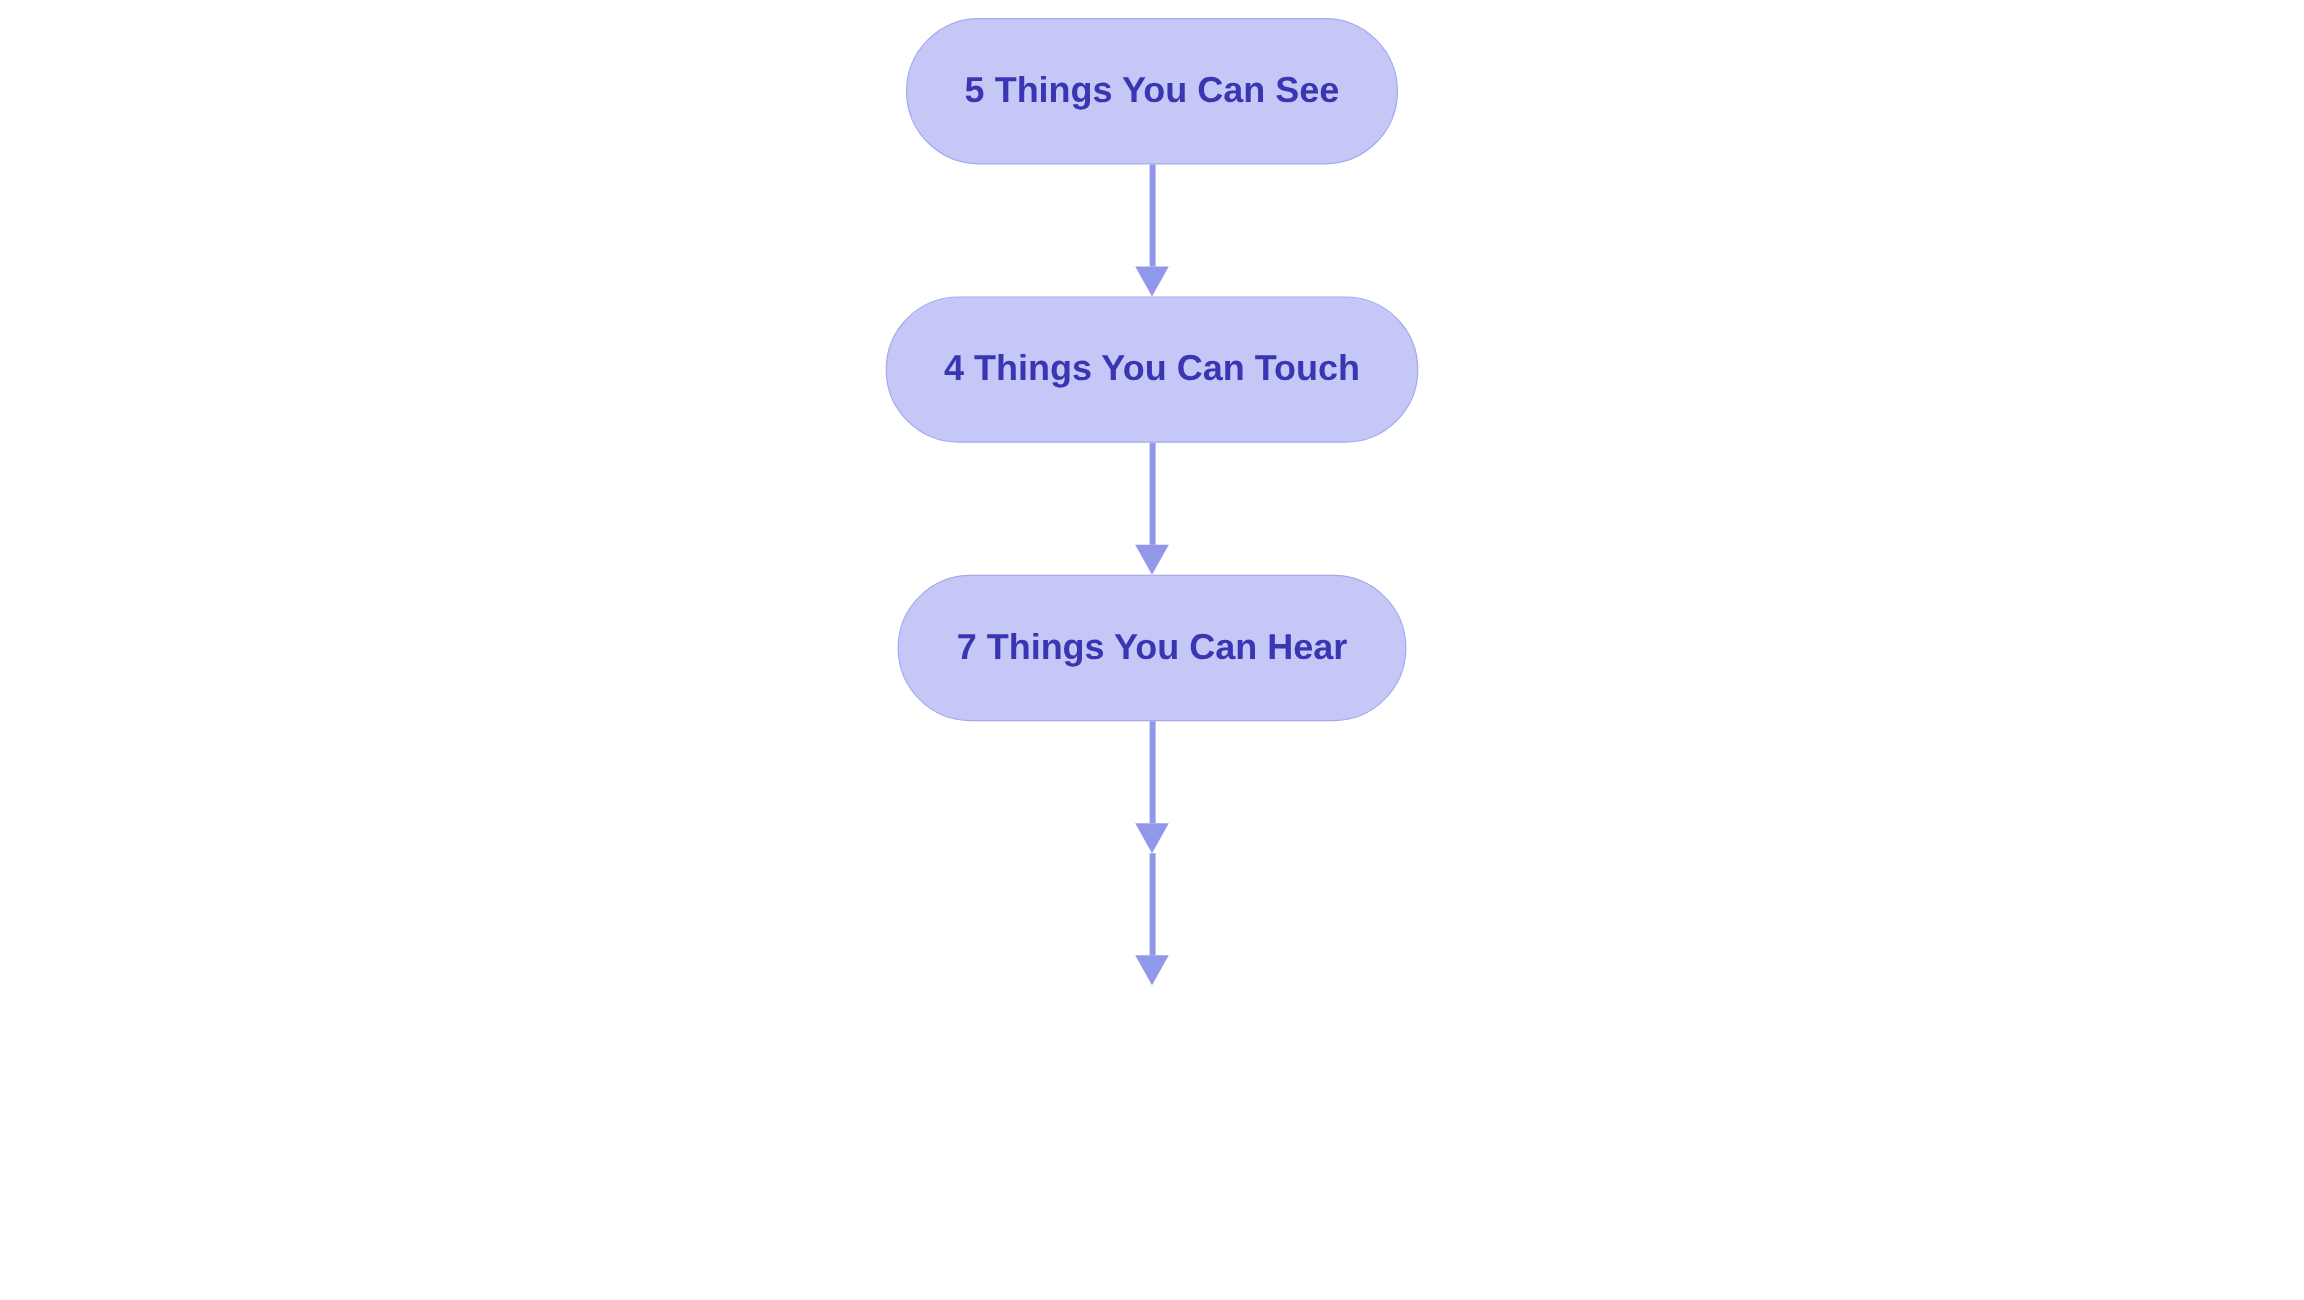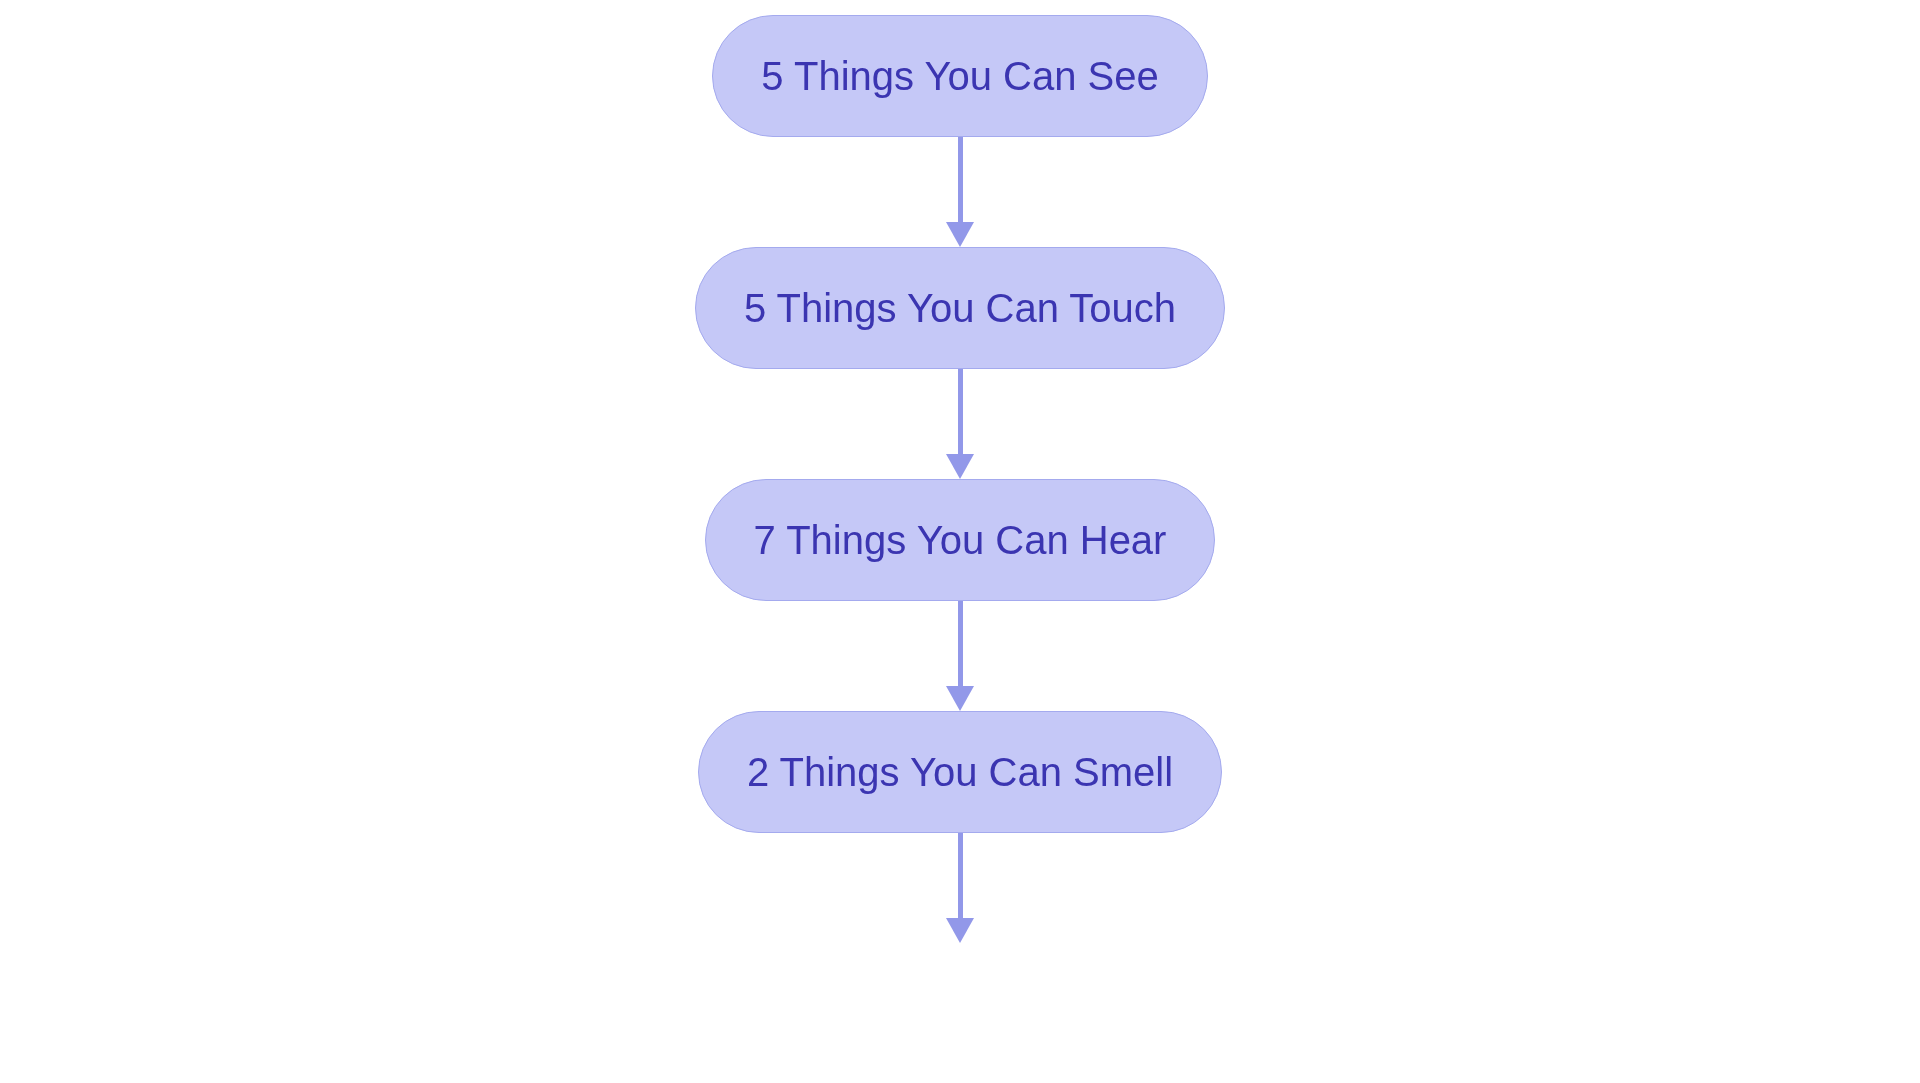--- a/index.html
+++ b/index.html
@@ -30,22 +30,22 @@
     padding-top: 15px;
   }
   .node {
     height: 122px;
     min-height: 122px;
     padding: 0 48px;
     border-radius: 62px;
     background: var(--node-fill);
     border: 1.5px solid var(--node-border);
     color: var(--node-text);
-    font-size: 40px;
-    font-weight: 400;
+    font-size: 30px;
+    font-weight: 700;
     display: flex;
     align-items: center;
     justify-content: center;
     white-space: nowrap;
   }
   .connector {
     height: 110px;
     display: flex;
     flex-direction: column;
     align-items: center;
@@ -71,40 +71,37 @@
   <div class="node">
     <span>5 Things You Can See</span>
   </div>
 
   <div class="connector">
     <div class="line"></div>
     <div class="head"></div>
   </div>
 
   <div class="node">
-    <span>5 Things You Can Touch</span>
+    <span>4 Things You Can Touch</span>
   </div>
 
   <div class="connector">
     <div class="line"></div>
     <div class="head"></div>
   </div>
 
   <div class="node">
     <span>7 Things You Can Hear</span>
   </div>
 
   <div class="connector">
     <div class="line"></div>
     <div class="head"></div>
   </div>
 
-  <div class="node">
-    <span>2 Things You Can Smell</span>
-  </div>
 
   <div class="connector">
     <div class="line"></div>
     <div class="head"></div>
   </div>
 
 
 </div>
 
 </body></html>

